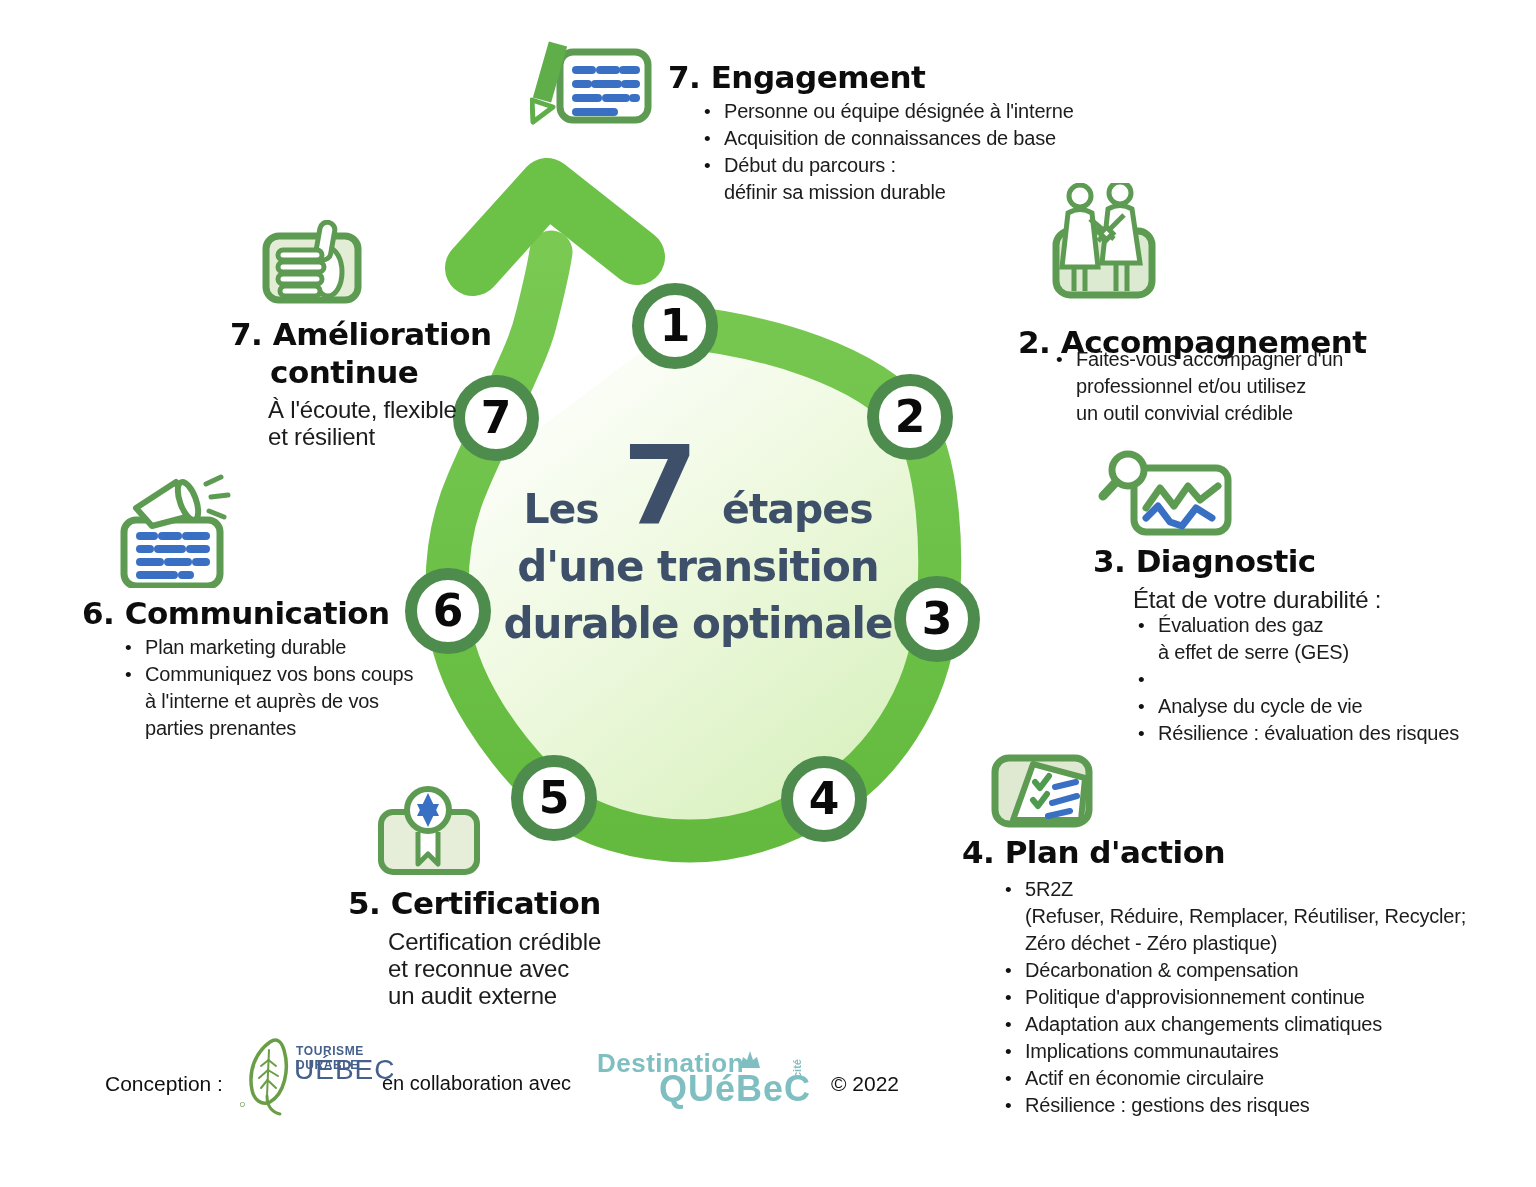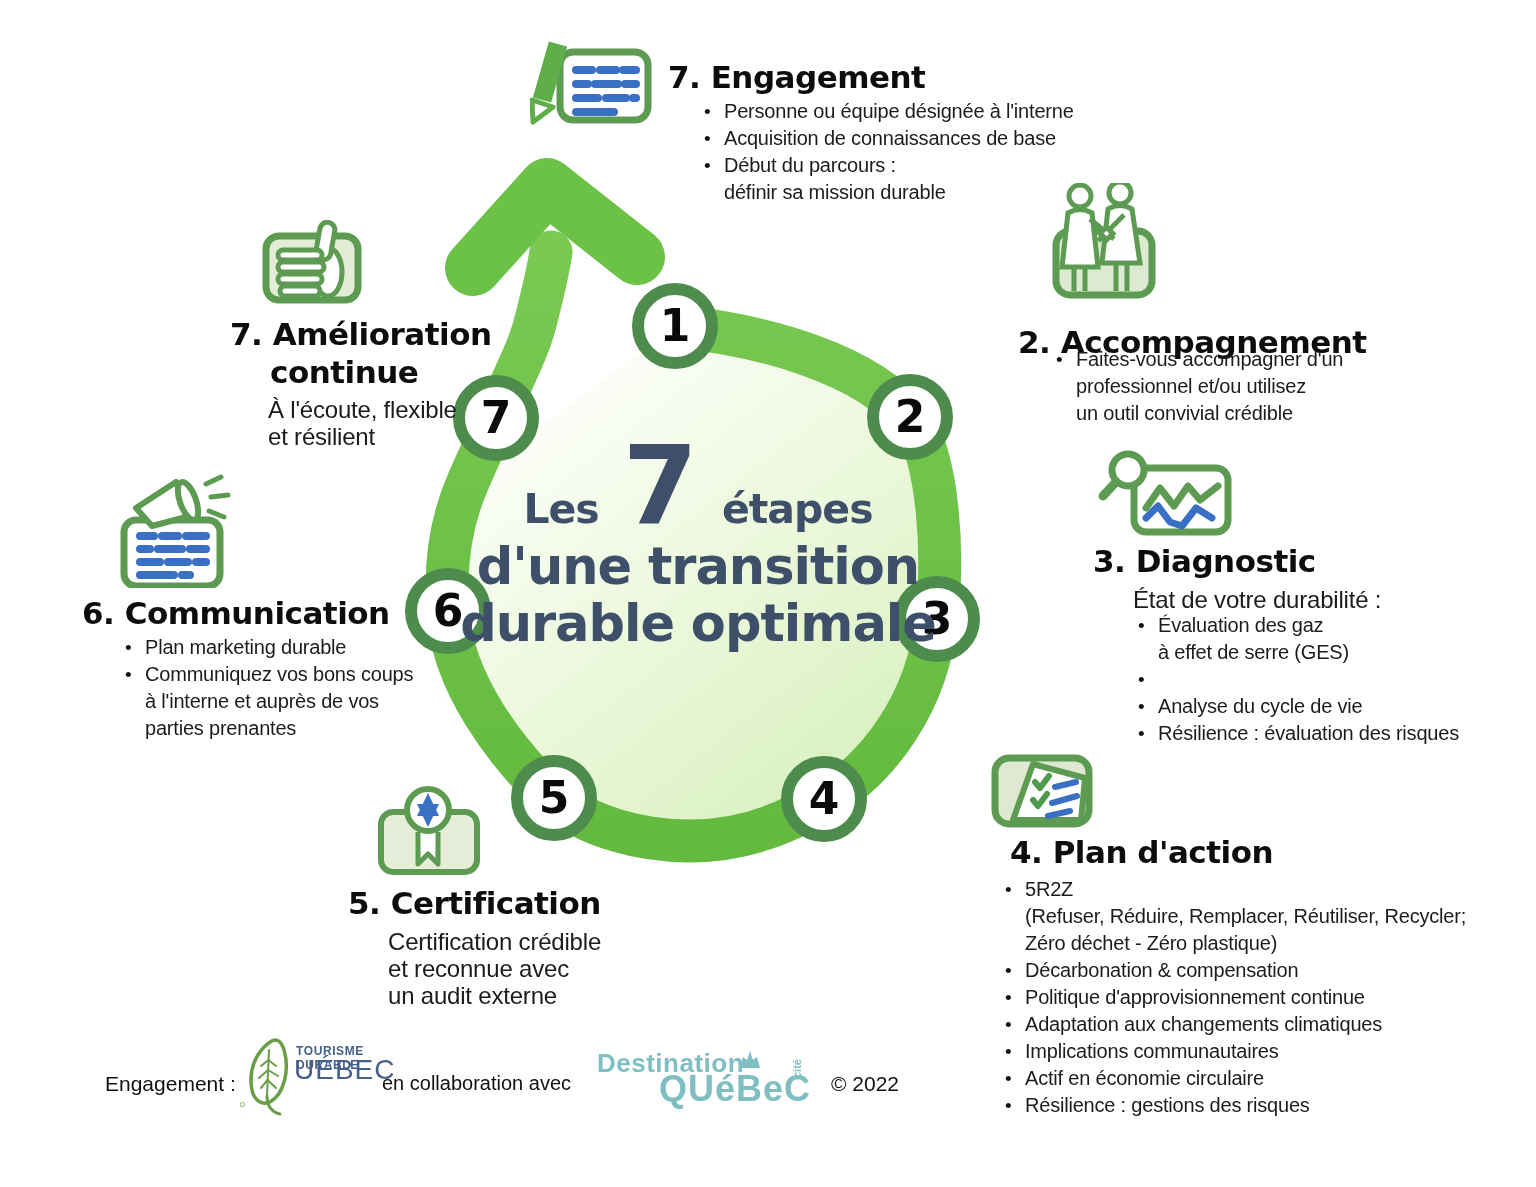--- a/index.html
+++ b/index.html
@@ -16,21 +16,21 @@
              white-space:pre-line;z-index:4;}
   .bullets{display:flex;flex-direction:column;z-index:4;}
   .bullet{display:flex;align-items:flex-start;}
   .dot{width:20px;flex:0 0 20px;font-size:19px;line-height:27px;color:#111;}
   .btext{white-space:pre-line;font-size:20px;line-height:27px;letter-spacing:-0.2px;color:#1c1c1c;}
   .center-title{z-index:2;width:520px;left:438px;top:442px;text-align:center;
                 font-family:"DejaVu Sans",sans-serif;font-weight:bold;color:#3e5069;}
   .ct-row1{display:flex;justify-content:center;align-items:baseline;gap:24px;height:96px;}
   .ct-word{font-size:41px;letter-spacing:-1px;}
   .ct-seven{font-size:108px;line-height:0.82;}
-  .ct-line{font-size:51px;line-height:57px;letter-spacing:-1px;}
+  .ct-line{font-size:42px;line-height:57px;letter-spacing:-1px;}
   .footer-text{font-size:21px;color:#111;z-index:4;}
   .dq-line1{position:absolute;left:0;top:0;font-size:26px;font-weight:bold;color:#7fbec1;letter-spacing:0.5px;}
   .dq-line2{position:absolute;left:62px;top:20px;font-size:36px;font-weight:bold;color:#7fbec1;letter-spacing:1px;}
   .dq-cite{position:absolute;left:194px;top:30px;font-size:11px;font-weight:bold;color:#7fbec1;
            transform:rotate(-90deg);transform-origin:left top;}
   .tdq-top{position:absolute;left:56px;top:10px;font-size:12px;font-weight:bold;color:#46608c;letter-spacing:0.6px;}
   .tdq-name{position:absolute;left:54px;top:20px;font-size:28px;color:#46608c;letter-spacing:1px;}
 </style>
 </head>
 <body>
@@ -188,21 +188,21 @@
     <rect x="4" y="6" width="94" height="66" rx="14" fill="#dfe9d2" stroke="#5d9b52" stroke-width="7"></rect>
     <polygon points="22,68 42,12 94,26 90,68" fill="#ffffff" stroke="#5d9b52" stroke-width="6" stroke-linejoin="round"></polygon>
     <polyline points="44,30 49,36 58,24" fill="none" stroke="#4e9a4e" stroke-width="6" stroke-linecap="round" stroke-linejoin="round"></polyline>
     <polyline points="42,48 47,54 56,42" fill="none" stroke="#4e9a4e" stroke-width="6" stroke-linecap="round" stroke-linejoin="round"></polyline>
     <g stroke="#3a70c4" stroke-width="6" stroke-linecap="round">
       <line x1="64" y1="35" x2="85" y2="30"></line>
       <line x1="61" y1="51" x2="86" y2="44"></line>
       <line x1="57" y1="64" x2="79" y2="59"></line>
     </g>
   </svg>
-  <div class="abs heading" style="left:962px;top:833px;margin-left:48px;">4. Plan d'action</div>
+  <div class="abs heading" style="left:962px;top:833px;">4. Plan d'action</div>
   <div class="abs bullets" style="left:1005px;top:876px;">
     <div class="bullet">
       <span class="dot">•</span>
       <span class="btext">5R2Z
 (Refuser, Réduire, Remplacer, Réutiliser, Recycler;
 Zéro déchet - Zéro plastique)</span>
     </div>
     <div class="bullet">
       <span class="dot">•</span>
       <span class="btext">Décarbonation &amp; compensation</span>
@@ -287,21 +287,21 @@
       <rect x="16" y="42" width="46" height="10" rx="5"></rect>
       <rect x="16" y="54" width="44" height="10" rx="5"></rect>
       <rect x="18" y="66" width="40" height="10" rx="5"></rect>
     </g>
   </svg>
   <div class="abs heading h7" style="left:230px;top:315px;">7. Amélioration
 continue</div>
   <div class="abs body-text" style="left:268px;top:396px;">À l'écoute, flexible
 et résilient</div>
 
-  <div class="abs footer-text" style="left:105px;top:1072px;">Engagement :</div>
+  <div class="abs footer-text" style="left:105px;top:1072px;">Conception :</div>
 
   <div class="abs" style="left:240px;top:1034px;width:150px;height:84px;z-index:4;">
     <svg width="56" height="84" viewBox="0 0 56 84" style="position:absolute;left:0;top:0;">
       <defs>
         <path id="arcpath" d="M6 70 A36 36 0 0 1 22 4"></path>
       </defs>
       <path d="M30 8 C16 18 8 36 12 56 C14 66 22 72 30 68 C44 60 50 36 44 16 C41 6 36 4 30 8 Z" fill="#ffffff" stroke="#6a9e46" stroke-width="3.5"></path>
       <g stroke="#6a9e46" stroke-width="2" fill="none" stroke-linecap="round">
         <path d="M29 16 L27 62"></path>
         <path d="M28.5 26 L21 32"></path>

